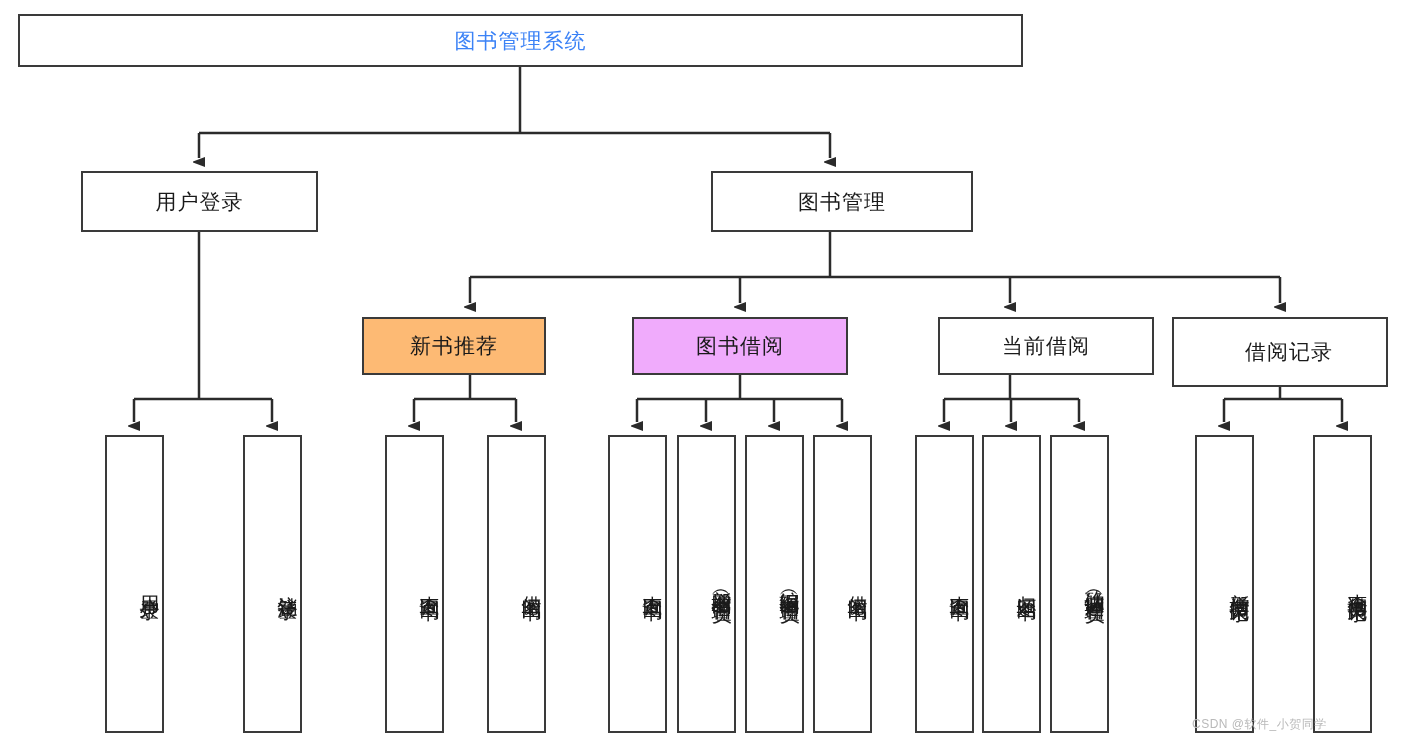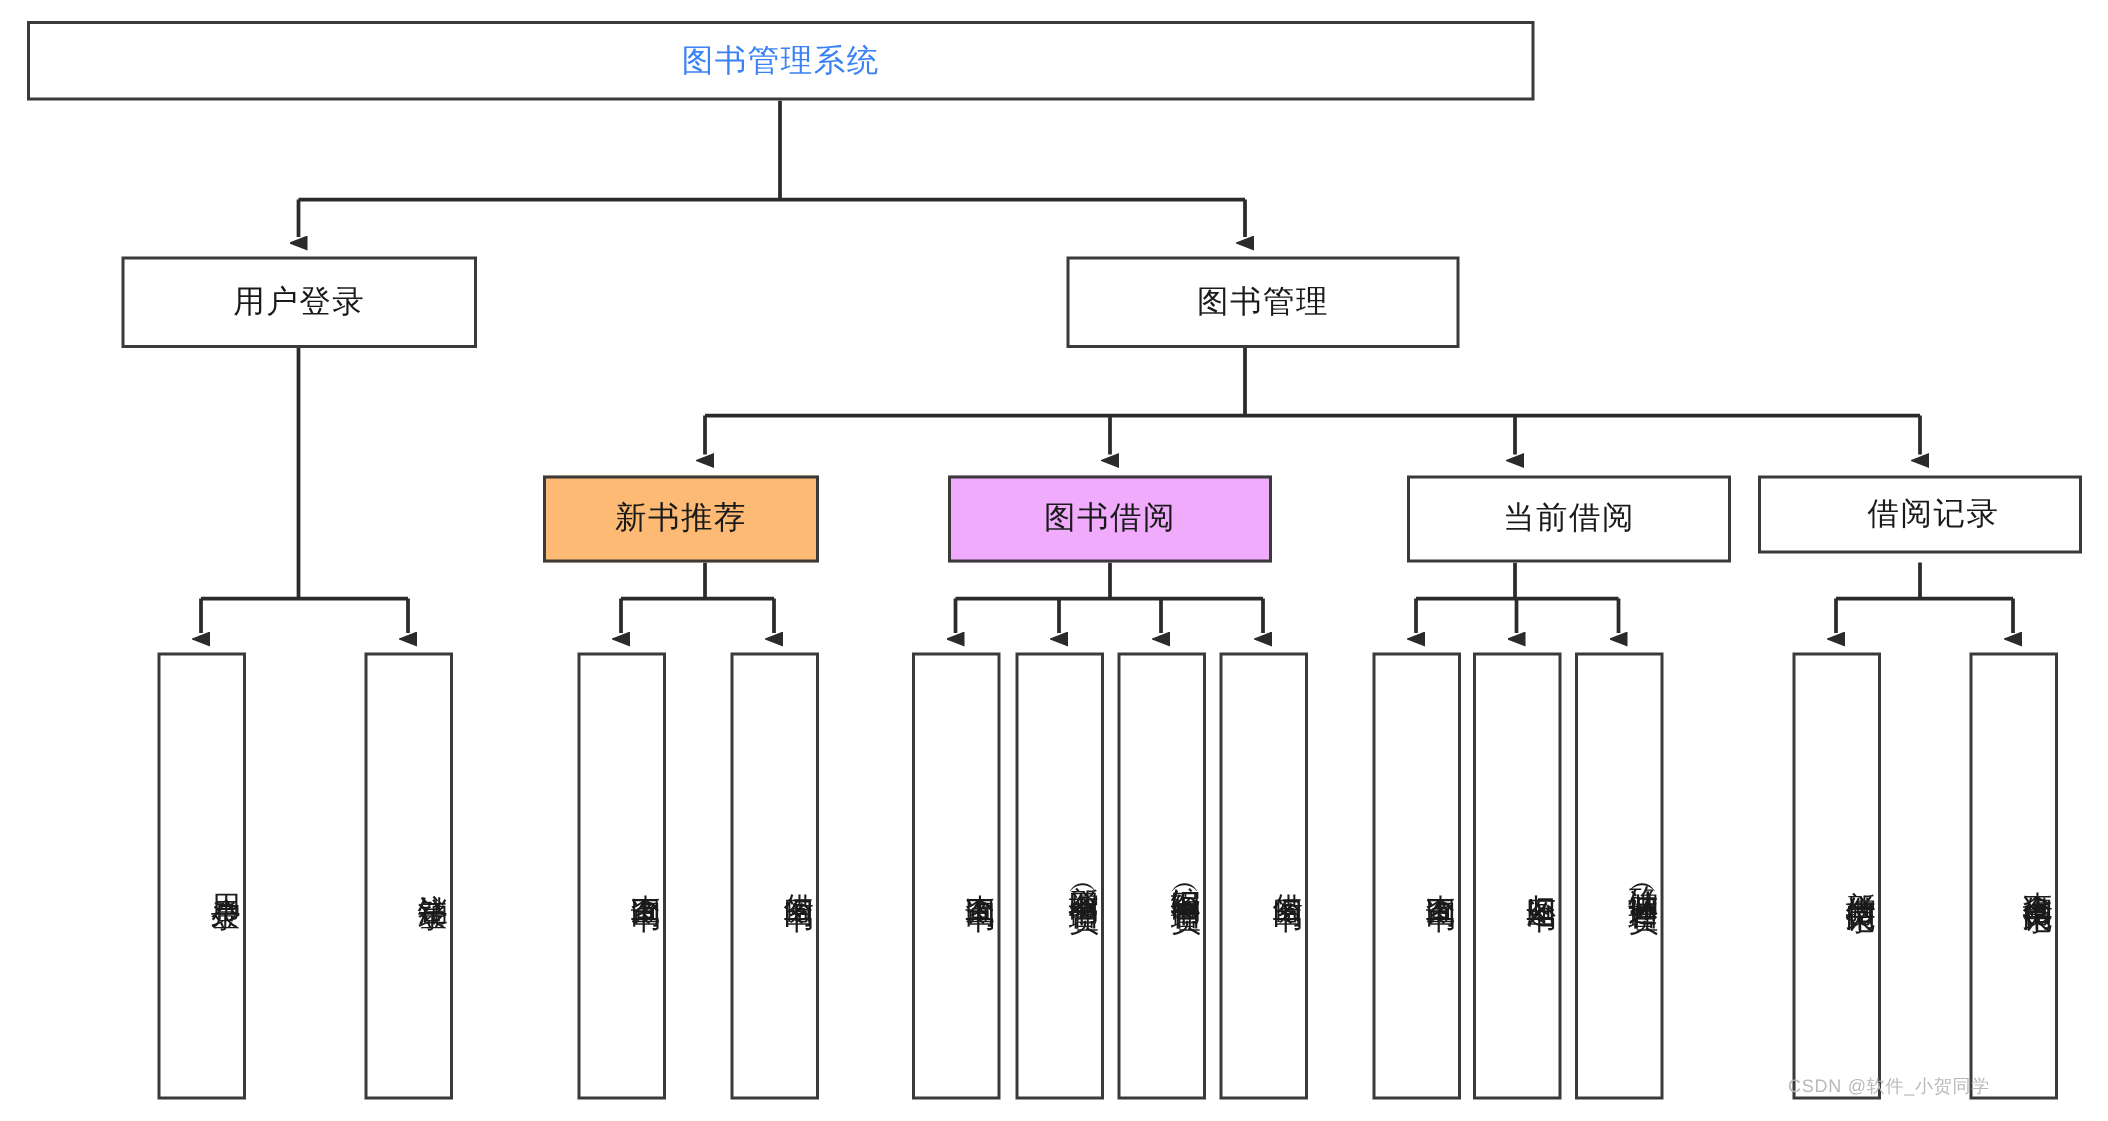--- a/index.html
+++ b/index.html
@@ -131,21 +131,21 @@
 
   <div class="node horiz" style="left: 362px; top: 317px; width: 184px; height: 58px; border-color: rgb(58, 58, 58); background: #fdba74; color: rgb(26, 26, 26);">
     <span class="node-label">新书推荐</span>
   </div>
   <div class="node horiz" style="left: 632px; top: 317px; width: 216px; height: 58px; border-color: rgb(58, 58, 58); background: #f0abfc; color: rgb(26, 26, 26);">
     <span class="node-label">图书借阅</span>
   </div>
   <div class="node horiz" style="left: 902px; top: 317px; width: 216px; height: 58px; border-color: rgb(58, 58, 58); background: rgb(255, 255, 255); color: rgb(26, 26, 26); margin-left: 36px;">
     <span class="node-label">当前借阅</span>
   </div>
-  <div class="node horiz" style="left: 1172px; top: 317px; width: 216px; height: 52px; border-color: rgb(58, 58, 58); background: rgb(255, 255, 255); color: rgb(26, 26, 26); padding-left: 18px;">
+  <div class="node horiz" style="left: 1172px; top: 317px; width: 216px; height: 70px; border-color: rgb(58, 58, 58); background: rgb(255, 255, 255); color: rgb(26, 26, 26); padding-left: 18px;">
     <span class="node-label">借阅记录</span>
   </div>
 
   <div class="node vert" style="left: 105px; top: 435px; width: 59px; height: 298px; border-color: rgb(58, 58, 58); background: rgb(255, 255, 255); color: rgb(26, 26, 26);">
     <span class="node-label">用户登录</span>
   </div>
   <div class="node vert" style="left: 243px; top: 435px; width: 59px; height: 298px; border-color: rgb(58, 58, 58); background: rgb(255, 255, 255); color: rgb(26, 26, 26);">
     <span class="node-label">注销登录</span>
   </div>
   <div class="node vert" style="left: 385px; top: 435px; width: 59px; height: 298px; border-color: rgb(58, 58, 58); background: rgb(255, 255, 255); color: rgb(26, 26, 26);">

